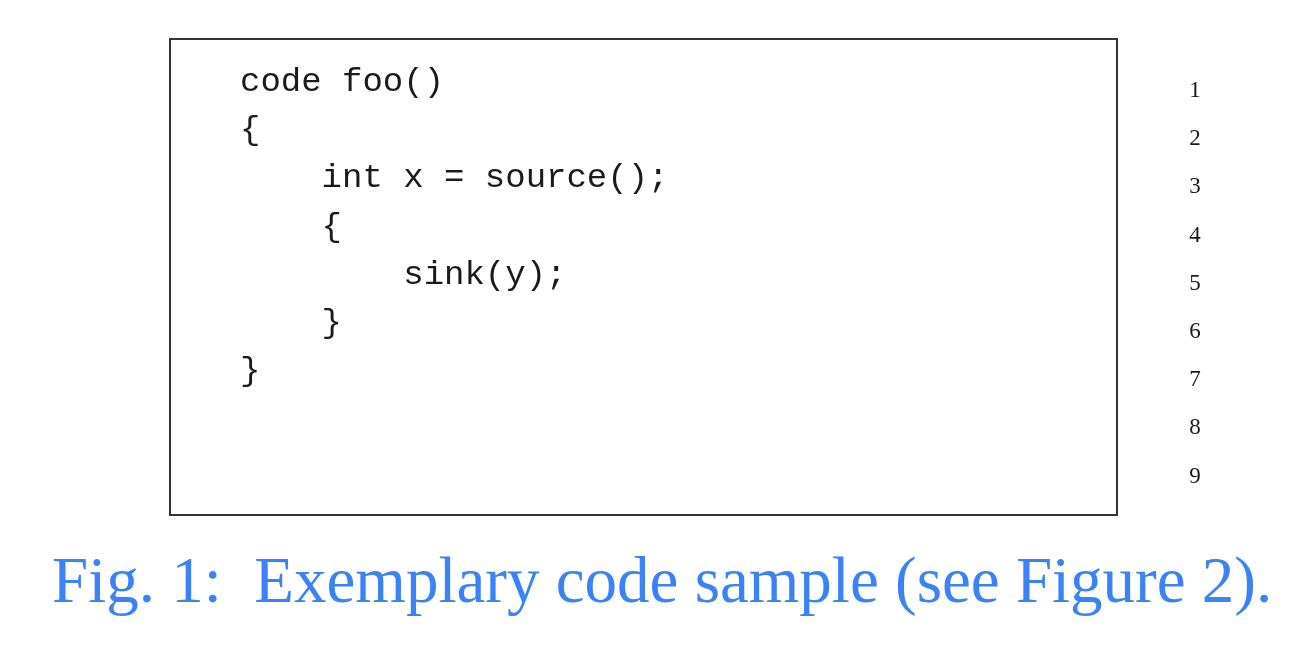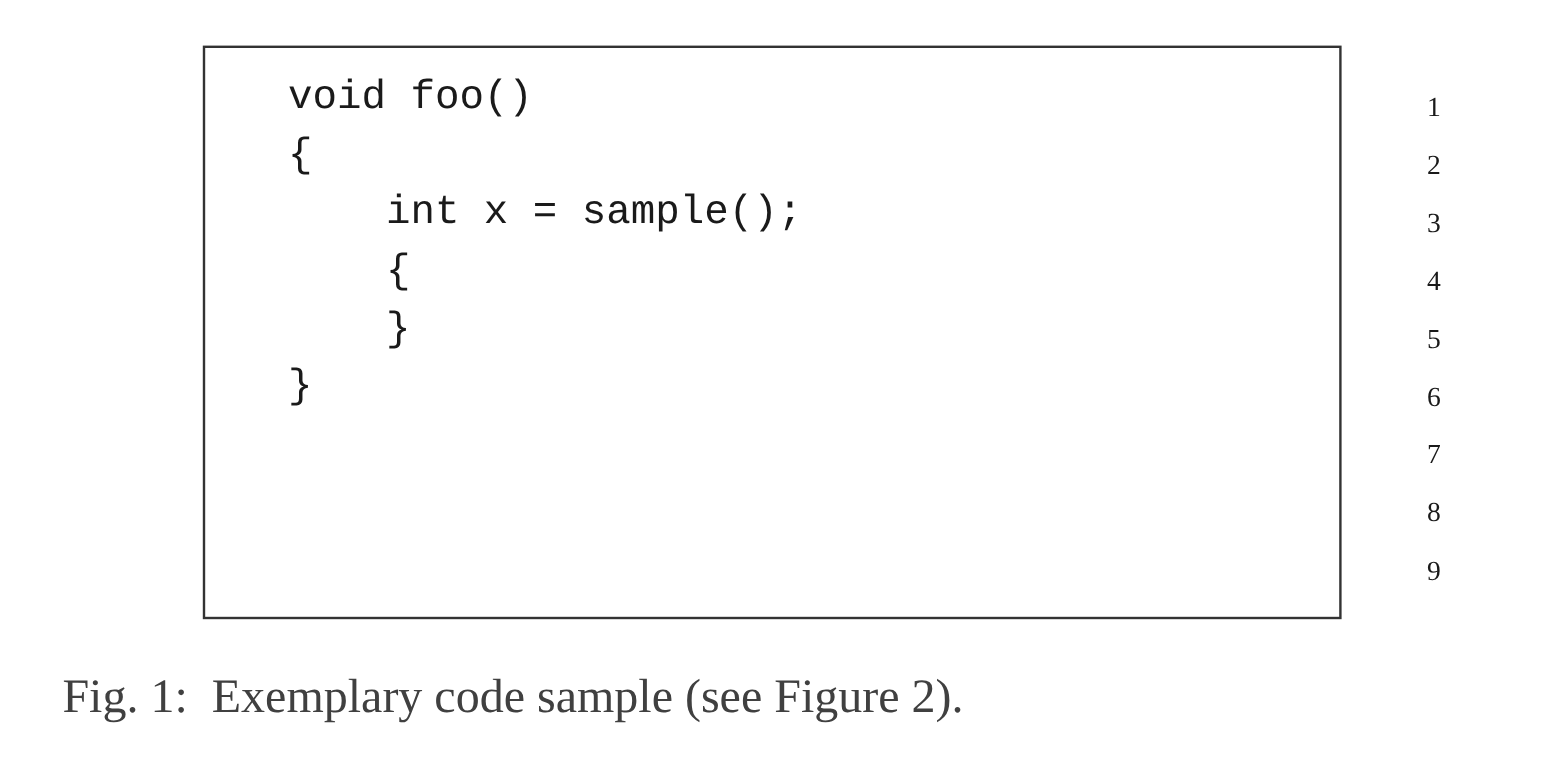--- a/index.html
+++ b/index.html
@@ -61,38 +61,39 @@
       line-height: 48.2px;
       height: 48.2px;
       text-align: center;
       color: #1a1a1a;
     }
     .caption {
       position: absolute;
       left: 52px;
       top: 550px;
       font-family: "Liberation Serif", "DejaVu Serif", serif;
-      font-size: 40px;
+      font-size: 65px;
       line-height: 60px;
       white-space: pre;
-      color: #404040;
+      color: #3b82f6;
       letter-spacing: 0px;
     }
   </style>
 </head>
 <body>
 
 <div class="figure">
   <div class="code-box"></div>
 
   <ol class="code-lines">
-    <li class="code-line">void foo()</li>
+    <li class="code-line">code foo()</li>
     <li class="code-line">{</li>
-    <li class="code-line">    int x = sample();</li>
+    <li class="code-line">    int x = source();</li>
     <li class="code-line">    {</li>
+    <li class="code-line">        sink(y);</li>
     <li class="code-line">    }</li>
     <li class="code-line">}</li>
   </ol>
 
   <ol class="line-numbers">
     <li class="line-number">1</li>
     <li class="line-number">2</li>
     <li class="line-number">3</li>
     <li class="line-number">4</li>
     <li class="line-number">5</li>

